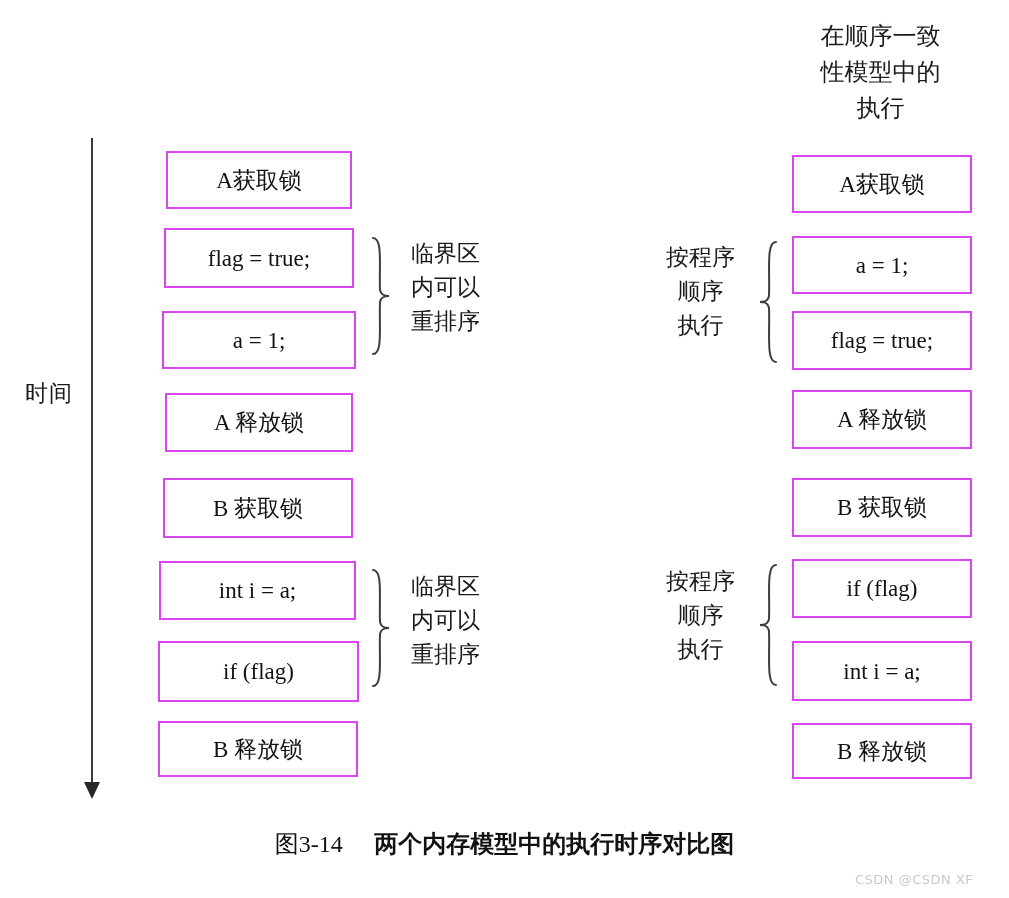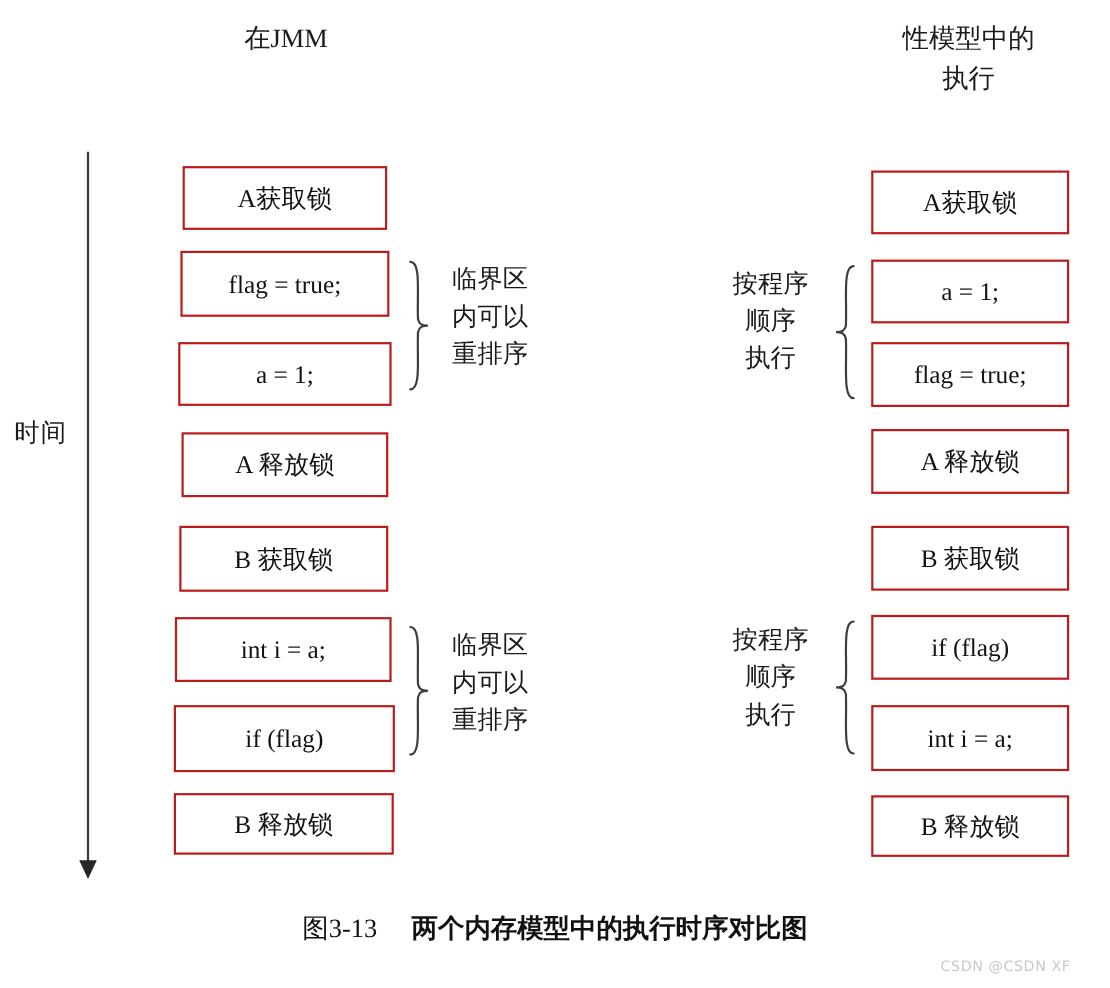--- a/index.html
+++ b/index.html
@@ -25,21 +25,21 @@
     line-height: 36px;
     color: #1b1b1b;
     white-space: nowrap;
   }
   #header-left  { left: 160px; top: 18px;  width: 200px; }
   #header-right { left: 778px; top: 18px;  width: 205px; }
 
   
   #time-axis {
     position: absolute;
-    left: 50px;
+    left: 62px;
     top: 130px;
     width: 70px;
     height: 680px;
   }
   #time-axis-line {
     position: absolute;
     left: 29px;
     top: 8px;
     width: 2px;
     height: 650px;
@@ -61,21 +61,21 @@
     width: 70px;
     text-align: center;
     font-size: 23px;
     letter-spacing: 1px;
     white-space: nowrap;
   }
 
   
   .step-box {
     position: absolute;
-    border: 2px solid #b91c1c;
+    border: 2px solid #d946ef;
     background: #ffffff;
     box-sizing: border-box;
     display: flex;
     align-items: center;
     justify-content: center;
     font-size: 23px;
     line-height: 1;
     color: #121212;
     white-space: nowrap;
   }
@@ -125,24 +125,24 @@
     font-size: 13px;
     color: #c9c9c9;
     letter-spacing: 0.5px;
     white-space: nowrap;
   }
 </style>
 </head>
 <body>
 
 <div id="header-left" class="col-header">
-  <div>在JMM</div>
 </div>
 
 <div id="header-right" class="col-header">
+  <div>在顺序一致</div>
   <div>性模型中的</div>
   <div>执行</div>
 </div>
 
 <div id="time-axis">
   <div id="time-axis-line"></div>
   <div id="time-axis-arrow"></div>
   <div id="time-axis-label">时间</div>
 </div>
 
@@ -201,18 +201,18 @@
       <div>执行</div>
     </div>
     <div class="annotation" style="left: 655px; top: 565px;">
       <div>按程序</div>
       <div>顺序</div>
       <div>执行</div>
     </div>
   </div>
 
 <div id="caption">
-  <span class="cap-num">图3-13</span>
+  <span class="cap-num">图3-14</span>
   <span style="display:inline-block;width:18px"></span>
   <span>两个内存模型中的执行时序对比图</span>
 </div>
 
 <div id="watermark">CSDN @CSDN XF</div>
 
 </body></html>

